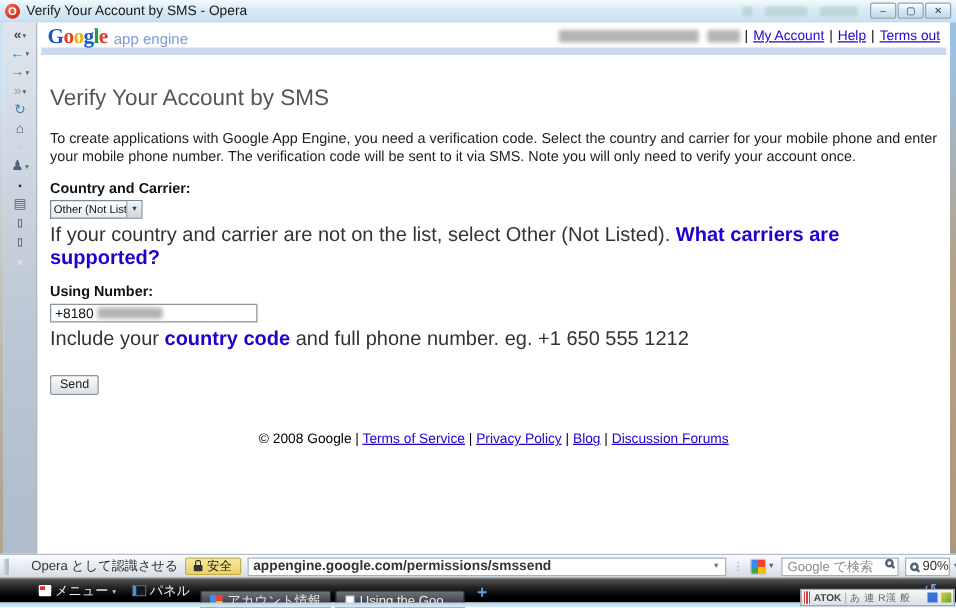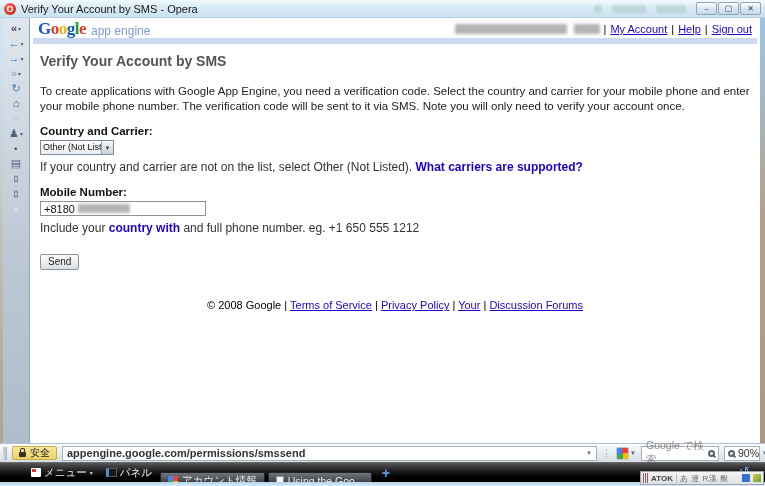--- a/index.html
+++ b/index.html
@@ -56,34 +56,34 @@
   .l-b{color:#1558c8}.l-r{color:#e23a2a}.l-y{color:#f0b400}.l-g{color:#1ea234}
   .logo-product { color:#7e9ad6; font-size:12px; margin:3px 0 0 5px; }
   .acct { margin-left:auto; font-size:11px; display:flex; align-items:center; gap:4px; margin-top:2px; white-space:nowrap; }
   .blur-block { background:#b3b3b3; filter:blur(1.5px); border-radius:1px; }
   .be1 { width:112px; height:10px; } .be2 { width:26px; height:10px; margin-left:3px; }
   .alink { color:#2200cc; text-decoration:underline; cursor:pointer; }
   .asep { color:#000; }
   .bluebar { height:6px; background:#ccd9f0; margin:1px 3px 0 3px; }
   
   .page-inner { padding:7px 10px 0 10px; }
-  .heading { font-size:14px; color:#555; font-weight:bold; margin:2px 0 15px 0; }
+  .heading { font-size:18px; color:#555; font-weight:normal; margin:17px 0 15px 0; }
   .intro { font-size:11.5px; color:#222; line-height:15px; margin-bottom:11px; max-width:725px; }
   .flabel { font-size:11.5px; font-weight:bold; color:#111; margin-bottom:3px; }
   .selectbox {
     width:74px; height:15px; border:1px solid #7b8a99;
     background:linear-gradient(#fff,#e9ecef); display:flex; align-items:stretch;
     cursor:default;
   }
   .select-text { flex:1; padding:1px 2px 0 2px; font-size:9px; color:#111; white-space:nowrap; overflow:hidden; }
   .select-btn {
     width:12px; background:linear-gradient(#f5f7f9,#ccd3d9); border-left:1px solid #9aa6b2;
     font-size:6px; color:#34424f; display:flex; align-items:center; justify-content:center;
   }
-  .helpline { font-size:12px; color:#333; margin:5px 0 12px 0; }
+  .helpline { font-size:16px; color:#333; margin:5px 0 12px 0; }
   .boldlink { color:#2200cc; font-weight:bold; text-decoration:none; cursor:pointer; }
   .textfield {
     width:166px; height:15px; border:1px solid #8a949e; background:#fff;
     display:flex; align-items:center; gap:3px; padding:0 3px; font-size:11px; color:#111;
   }
   .blur-phone { width:52px; height:9px; }
   .send-btn {
     margin-top:7px; display:inline-block; font-size:10px; color:#222;
     border:1px solid #8a949e; border-radius:2px;
     background:linear-gradient(#fbfbfb,#dcdfe2); padding:1px 7px 2px 7px; cursor:pointer;
@@ -111,22 +111,22 @@
     display:flex; align-items:center; padding:0 4px; color:#333; font-size:11px; cursor:text;font-weight:bold;
   }
   .url-drop { margin-left:auto; font-size:6px; color:#67727e; }
   .sb-sep { color:#9aa4ae; font-size:9px; }
   .gicon {
     width:13px; height:13px; border-radius:2px; border:1px solid #c0c6cc; background:
       conic-gradient(#ea4335 0 90deg,#fbbc05 90deg 180deg,#34a853 180deg 270deg,#4285f4 270deg);
   }
   .gicon-drop { font-size:6px; color:#56636e; margin-left:1px; }
   .searchfield {
-    width:78px; background:#fff; border:1px solid #a6b0ba; height:15px;
-    display:flex; align-items:center; padding:0 3px 0 4px; color:#8a8a8a; font-size:10.5px; cursor:text;
+    width:94px; background:#fff; border:1px solid #a6b0ba; height:15px;
+    display:flex; align-items:flex-start; padding:0 3px 0 4px; color:#8a8a8a; font-size:10.5px; cursor:text;
   }
   .mag { width:7px; height:7px; border:2px solid #56636e; border-radius:50%; position:relative; flex:0 0 auto; }
   .mag::after { content:""; position:absolute; width:4px; height:2px; background:#56636e;
     transform:rotate(45deg); right:-3px; bottom:-2px; }
   .search-go { margin-left:auto; }
   .zoomfield {
     width:36px; background:#fff; border:1px solid #a6b0ba; height:15px;
     display:flex; align-items:center; gap:3px; padding:0 3px; color:#333; font-size:10.5px; cursor:pointer;
   }
   .zoom-drop { margin-left:auto; font-size:6px; color:#56636e; }
@@ -246,71 +246,72 @@
       <div class="logo"><span class="l-b">G</span><span class="l-r">o</span><span class="l-y">o</span><span class="l-b">g</span><span class="l-g">l</span><span class="l-r">e</span></div>
       <div class="logo-product">app engine</div>
       <div class="acct">
         <span class="blur-block be1"></span>
         <span class="blur-block be2"></span>
         <span class="asep">|</span>
         <span class="alink">My Account</span>
         <span class="asep">|</span>
         <span class="alink">Help</span>
         <span class="asep">|</span>
-        <span class="alink">Sign out</span>
+        <span class="alink">Terms out</span>
       </div>
     </div>
     <div class="bluebar"></div>
 
     <div class="page-inner">
       <div class="heading">Verify Your Account by SMS</div>
       <div class="intro">To create applications with Google App Engine, you need a verification code. Select the country and carrier for your mobile phone and enter your mobile phone number. The verification code will be sent to it via SMS. Note you will only need to verify your account once.</div>
 
       <div class="flabel">Country and Carrier:</div>
       <div class="selectbox">
         <span class="select-text">Other (Not Listed)</span>
         <span class="select-btn">▼</span>
       </div>
       <div class="helpline">
         <span>If your country and carrier are not on the list, select Other (Not Listed).</span>
         <span class="boldlink">What carriers are supported?</span>
       </div>
 
-      <div class="flabel">Mobile Number:</div>
+      <div class="flabel">Using Number:</div>
       <div class="textfield">
         <span>+8180</span>
         <span class="blur-block blur-phone"></span>
       </div>
       <div class="helpline">
         <span>Include your</span>
-        <span class="boldlink">country with</span>
+        <span class="boldlink">country code</span>
         <span>and full phone number. eg. +1 650 555 1212</span>
       </div>
 
       <div class="send-btn">Send</div>
 
       <div class="gfooter">
         <span>© 2008 Google</span>
         <span>|</span>
         <span class="alink">Terms of Service</span>
         <span>|</span>
         <span class="alink">Privacy Policy</span>
         <span>|</span>
-        <span class="alink">Your</span>
+        <span class="alink">Blog</span>
         <span>|</span>
         <span class="alink">Discussion Forums</span>
       </div>
     </div>
   </div>
 
   <div class="winborder-right"></div>
 </div>
 
 <div class="statusbar">
   <span class="grip"></span>
+  <span class="identify">Opera として認識させる</span>
   <span class="sec-badge">
     <span class="lock"></span>
     <span>安全</span>
   </span>
   <div class="urlfield">
     <span>appengine.google.com/permissions/smssend</span>
     <span class="url-drop">▼</span>
   </div>
   <span class="sb-sep">⋮</span>
   <span style="display:flex;align-items:center;">

